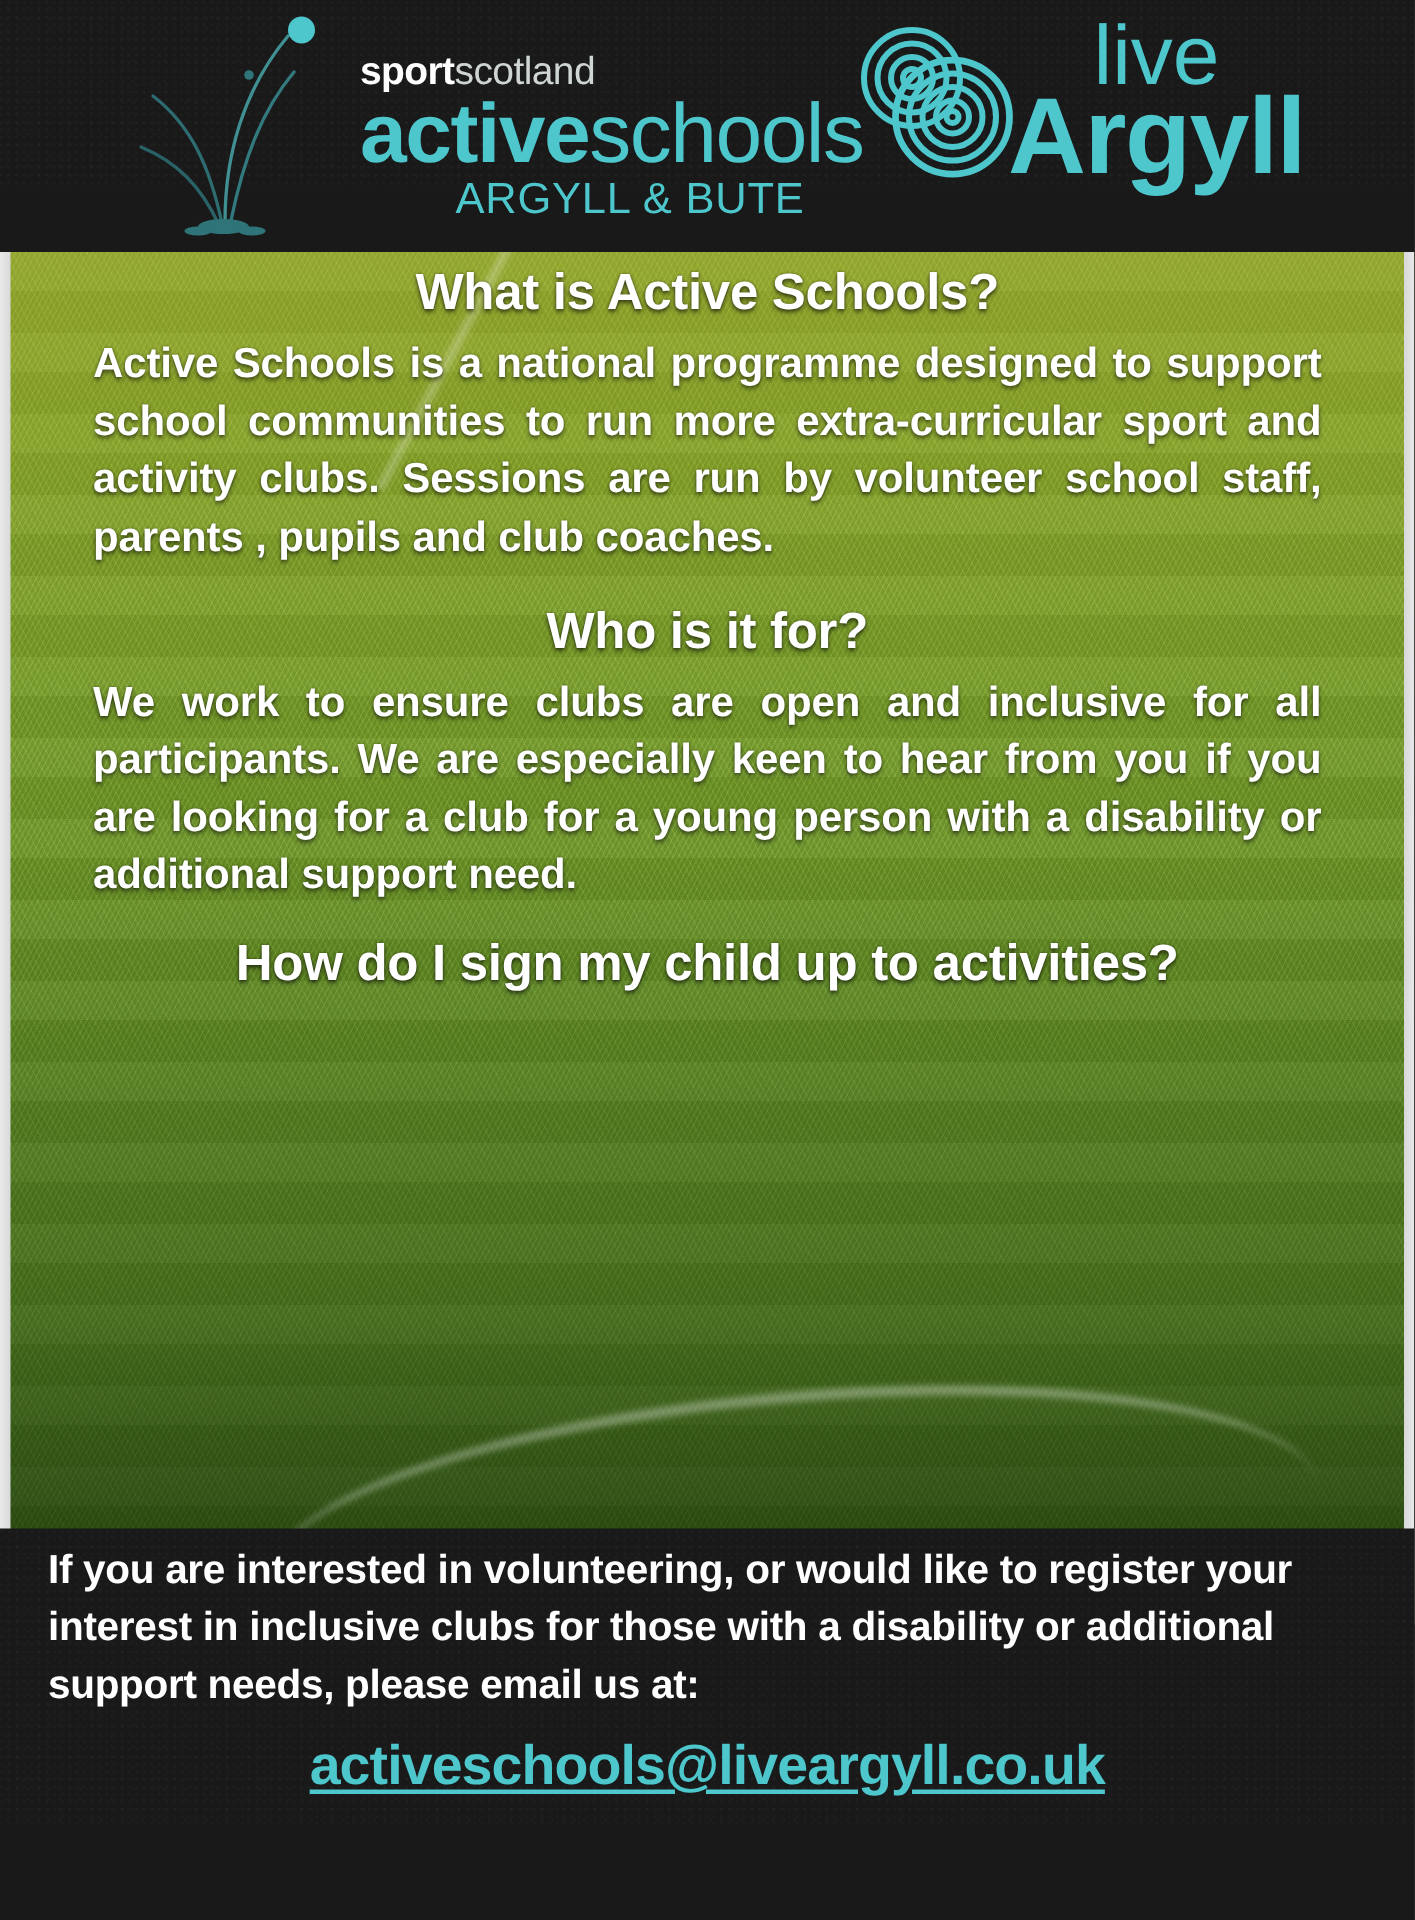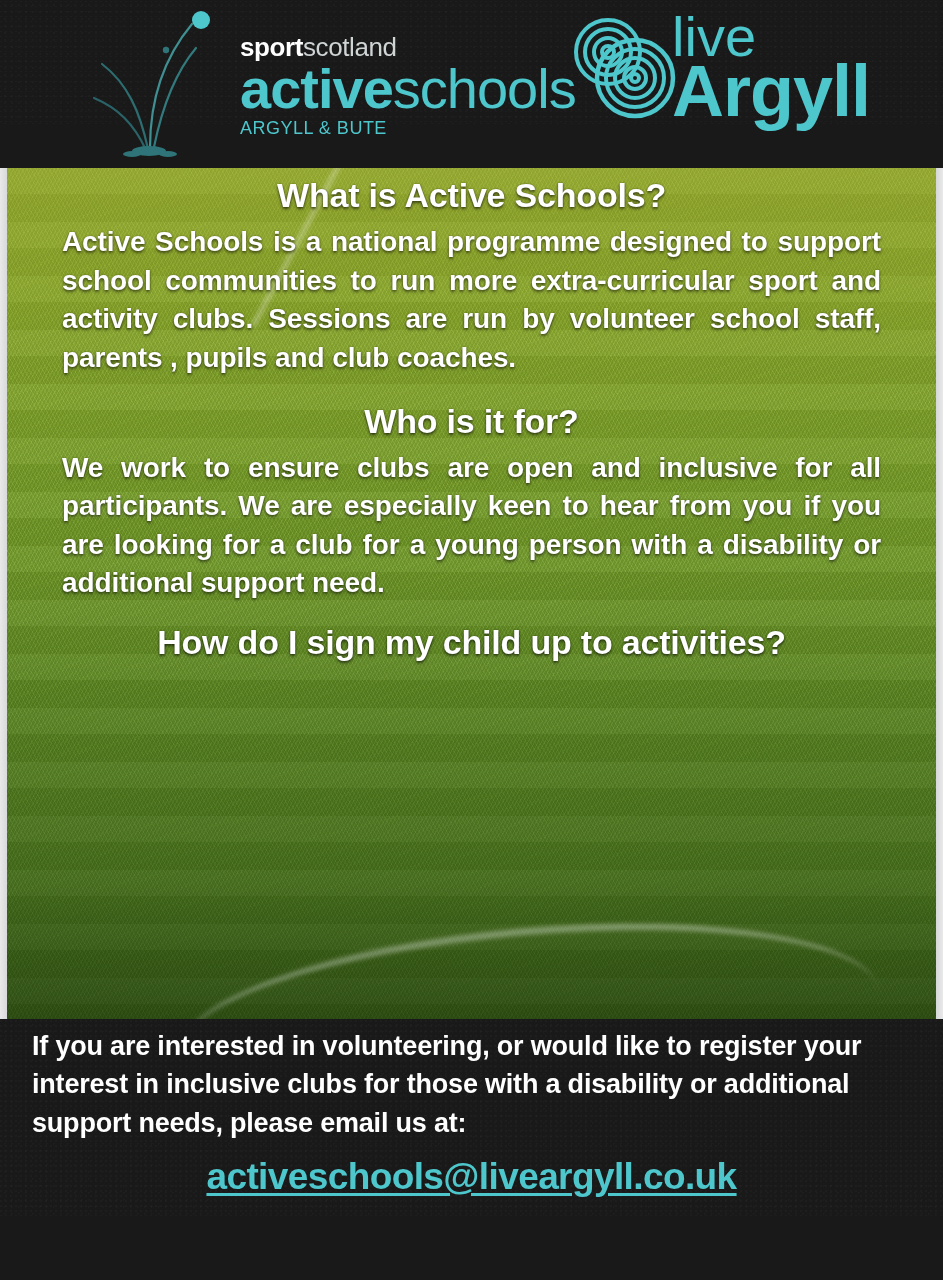--- a/index.html
+++ b/index.html
@@ -77,45 +77,47 @@
   }
   .as-activeschools .active {
     font-weight: bold;
     letter-spacing: -1px;
   }
   .as-activeschools .schools {
     font-weight: normal;
     letter-spacing: -1px;
   }
   .as-argyllbute {
-    font-size: 18px;
+    font-size: 29px;
     color: #4dc6cc;
     letter-spacing: 0.5px;
     margin-top: 4px;
     white-space: nowrap;
+    text-align: center;
   }
 
   
   .la-logo {
     position: absolute;
     left: 572px;
     top: 10px;
     width: 300px;
     height: 140px;
   }
   .la-mark {
     position: absolute;
     left: 0; top: 6px;
     width: 104px; height: 104px;
   }
   .la-words {
     position: absolute;
     left: 100px;
     top: 0px;
     line-height: 1;
+    text-align: center;
   }
   .la-live {
     font-size: 56px;
     color: #4dc6cc;
     font-weight: normal;
     letter-spacing: 0px;
     line-height: 0.95;
   }
   .la-argyll {
     font-size: 72px;

